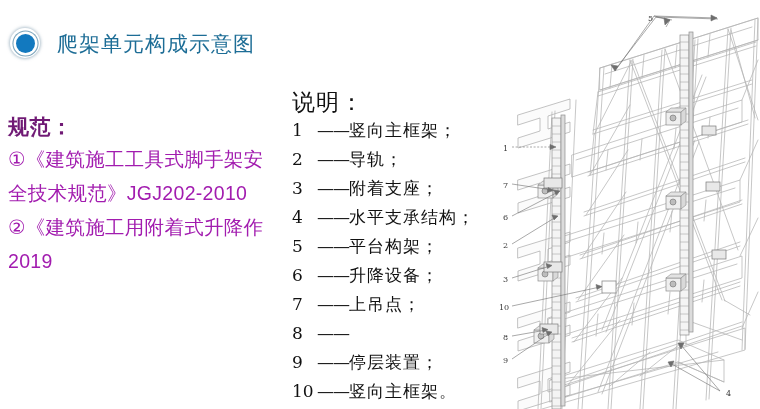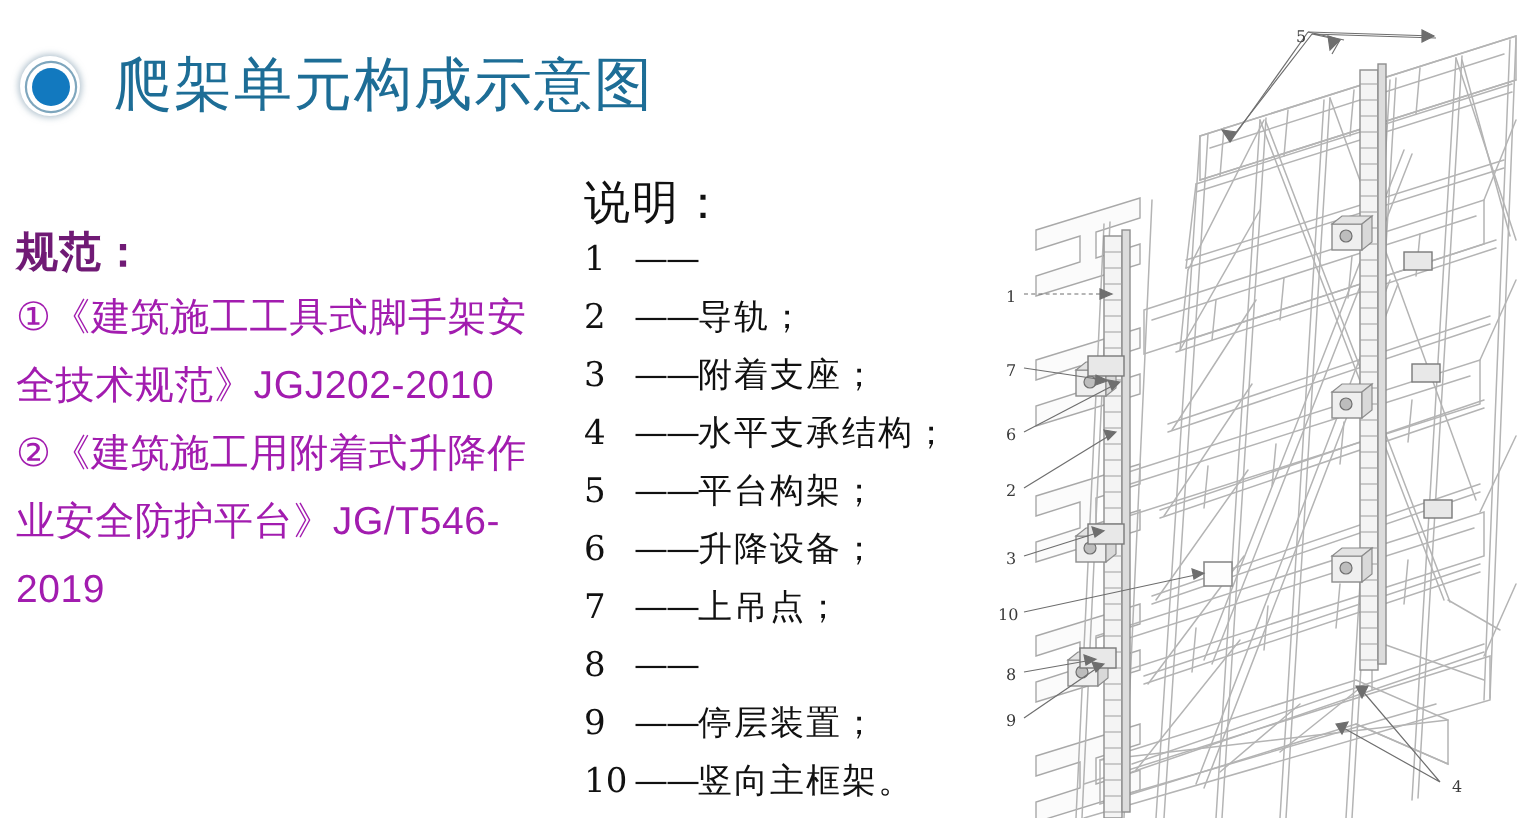--- a/index.html
+++ b/index.html
@@ -42,21 +42,21 @@
     content: "";
     display: block;
     width: 19px;
     height: 19px;
     border-radius: 50%;
     background: #1279bf;
     box-shadow: 0 0 0 2.5px #ffffff, 0 0 0 3.6px #7ea6bd;
   }
   #title-text {
     margin-left: 17px;
-    font-size: 29px;
+    font-size: 21px;
     line-height: 1;
     color: #1d6d96;
     letter-spacing: 1px;
     white-space: nowrap;
   }
 
   
   #standards {
     position: absolute;
     left: 8px;
@@ -135,30 +135,30 @@
 <div id="title-row">
   <span id="title-bullet"></span>
   <span id="title-text">爬架单元构成示意图</span>
 </div>
 
 <div id="standards">
   <div id="standards-heading">规范：</div>
   <div class="standard-line">①《建筑施工工具式脚手架安</div>
   <div class="standard-line">全技术规范》JGJ202-2010</div>
   <div class="standard-line">②《建筑施工用附着式升降作</div>
-  <div class="standard-line">业安全防护平台》JG/T546-</div>
   <div class="standard-line">2019</div>
 </div>
 
 <div id="legend">
   <div id="legend-heading">说明：</div>
 
   <div class="legend-item">
     <span class="legend-num">1</span>
     <span class="legend-dash">——</span>
+    <span class="legend-label">竖向主框架；</span>
   </div>
   <div class="legend-item">
     <span class="legend-num">2</span>
     <span class="legend-dash">——</span>
     <span class="legend-label">导轨；</span>
   </div>
   <div class="legend-item">
     <span class="legend-num">3</span>
     <span class="legend-dash">——</span>
     <span class="legend-label">附着支座；</span>

